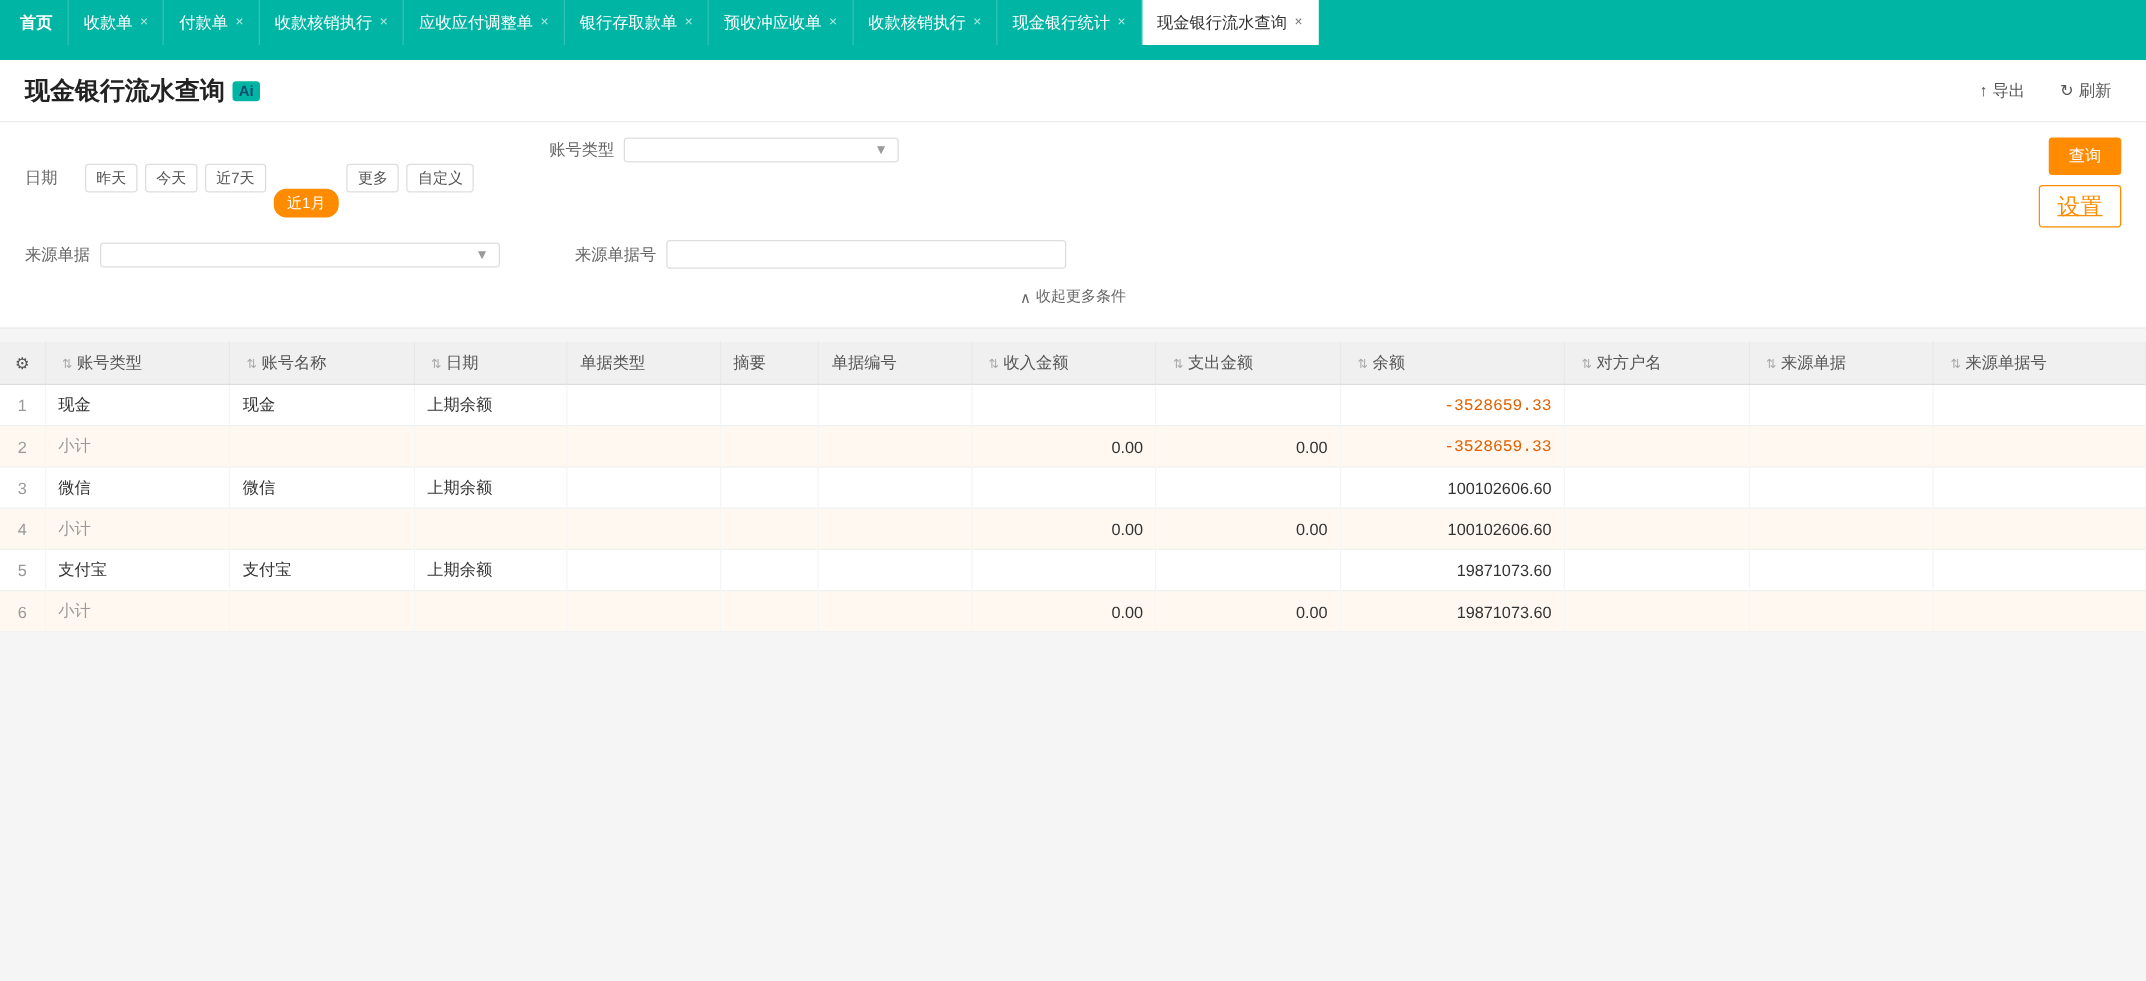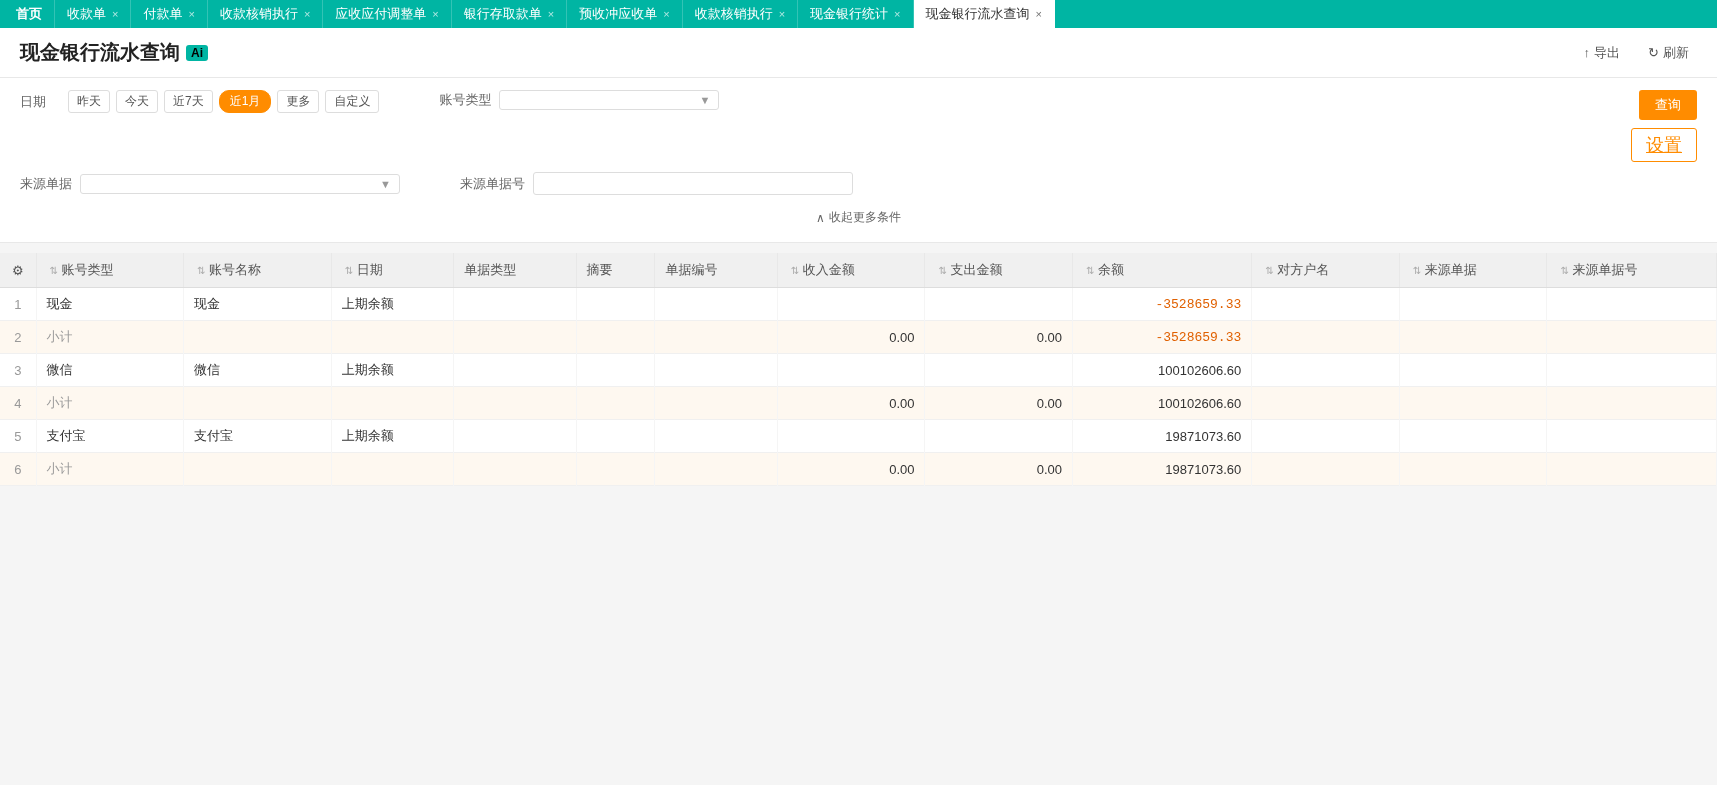--- a/index.html
+++ b/index.html
@@ -2,22 +2,22 @@
 <html><head>
   <meta charset="utf-8">
   <style>
     * { box-sizing: border-box; margin: 0; padding: 0; }
     body { font-family: 'Microsoft YaHei', Arial, sans-serif; font-size: 13px; background: #f5f5f5; color: #333; }
 
     
     .top-nav {
       background: #00b5a3;
       display: flex;
-      align-items: center;
-      height: 28px;
+      align-items: flex-start;
+      height: 48px;
       padding: 0 4px;
       overflow: hidden;
     }
     .nav-item {
       display: flex;
       align-items: center;
       padding: 0 12px;
       height: 36px;
       color: #fff;
       font-size: 13px;
@@ -85,20 +85,21 @@
       font-size: 12px;
       color: #555;
       background: #fff;
     }
     .date-btn.active {
       background: #ff8c00;
       border-color: #ff8c00;
       color: #fff;
       border-radius: 10px;
       padding: 2px 10px;
+      margin-top: 41px;
     }
     .date-range {
       font-size: 12px;
       color: #888;
       margin-left: 4px;
     }
     .filter-select {
       display: flex;
       align-items: center;
       border: 1px solid #ddd;
@@ -196,21 +197,21 @@
       border-right: 1px solid #f5f5f5;
       white-space: nowrap;
     }
     tbody td.amount { text-align: right; }
     tbody td.negative { color: #e06000; font-family: Liberation Mono, monospace; }
     .row-num { color: #999; text-align: center; }
     .subtotal-label { color: #999; }
 
     .ai-badge {
       background: #00b5a3;
-      color: #000000;
+      color: #0c4a6e;
       border-radius: 3px;
       padding: 1px 5px;
       font-size: 12px;
       font-weight: bold;
       margin-left: 6px;
     }
   </style>
 </head>
 <body>
 

